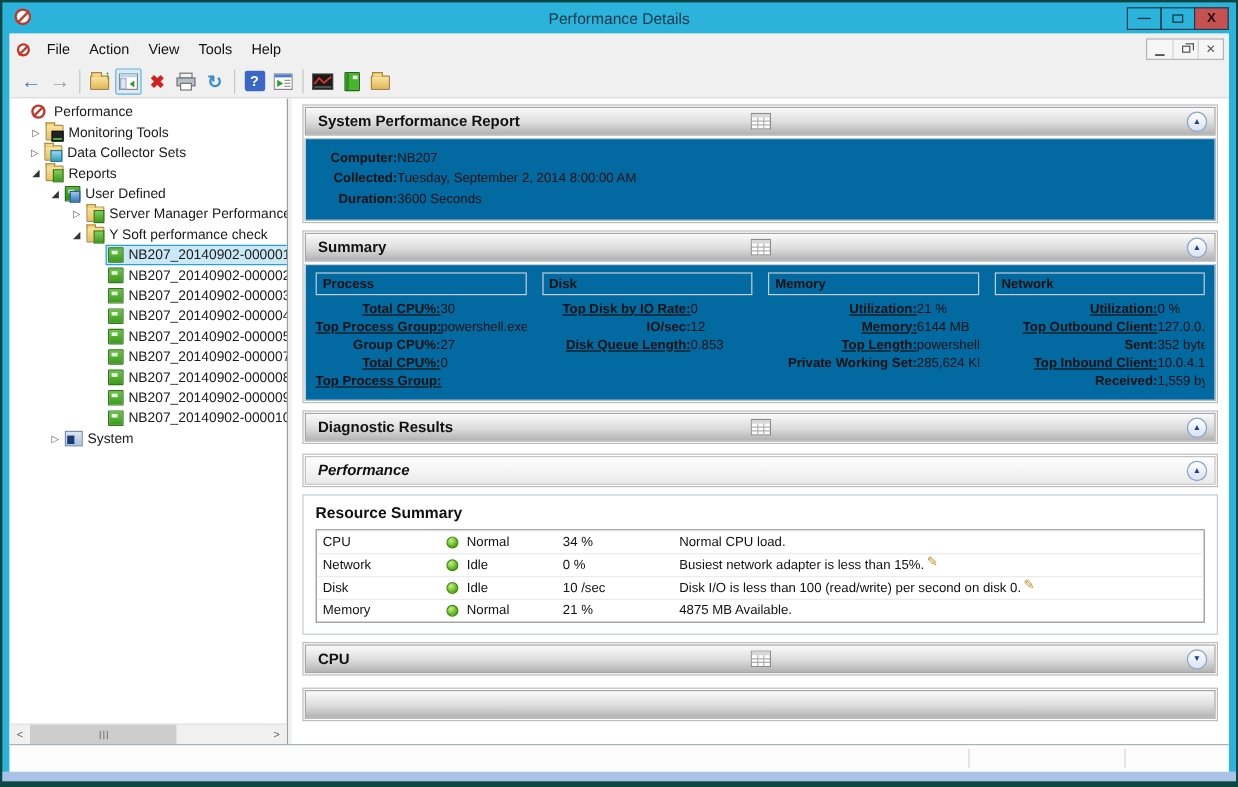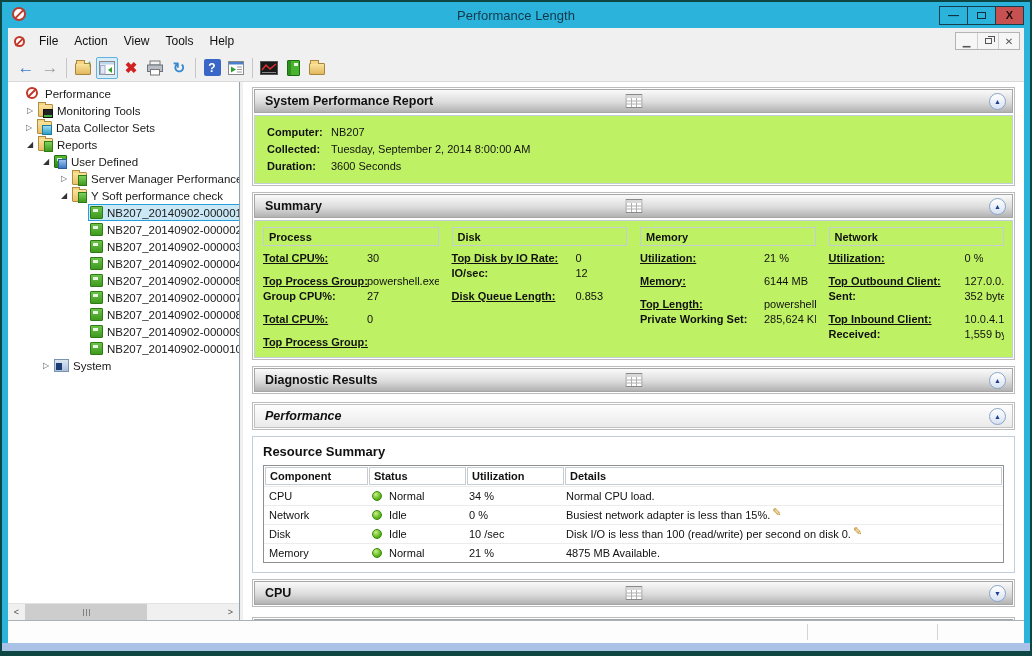--- a/index.html
+++ b/index.html
@@ -81,34 +81,34 @@
 
   .content { flex:1; background:#fff; margin-left:3px; padding:5px 9px 0 9px; overflow:hidden; }
 
   .section { border:1px solid #bcbcbc; background:#fff; padding:1px; margin-bottom:6px; }
   .sec-header { height:24px; display:flex; align-items:center; position:relative; background:linear-gradient(#fafafa, #dcdcdc 55%, #b2b2b2); border:1px solid #a6a6a6; }
   .sec-header.sub { background:linear-gradient(#fefefe, #eaeaea); border:1px solid #c2c2c2; }
   .sec-title { font-size:12.5px; font-weight:bold; color:#111; padding-left:10px; }
   .sec-title.italic { font-style:italic; }
   .grid-icon { position:absolute; left:50%; transform:translateX(-50%); top:4px; }
   .collapse-btn { position:absolute; right:6px; top:3px; width:17px; height:17px; border-radius:50%; border:1px solid #8aa4c8; background:linear-gradient(#ffffff,#d8e2f2); display:flex; align-items:center; justify-content:center; font-size:7px; color:#1c3f94; }
-  .sec-content { border:1px solid #c3cedb; margin-top:2px; background:#bef264; }
+  .sec-content { border:1px solid #c3cedb; margin-top:2px; background:#0369a1;text-align:right; }
 
   
   .spr-content { padding:7px 12px 9px 12px; }
   .fieldrow { display:flex; font-size:11px; height:17px; align-items:center; }
   .flabel { font-weight:bold; width:64px; color:#111; }
   .fvalue { color:#111; }
 
   
   .sum-content { padding:6px 8px 8px 8px; display:flex; gap:13px; }
   .sumgroup { flex:1; min-width:0; }
   .sum-head { border:1px solid #c6ccd4; height:19px; display:flex; align-items:center; padding-left:5px; font-size:11px; font-weight:bold; color:#111; margin-bottom:4px; }
   .srow { display:flex; font-size:11px; height:15px; align-items:center; white-space:nowrap; }
-  .srow.gap { margin-top:8px; }
+  .srow.gap { margin-top:0; }
   .slabel { font-weight:bold; color:#111; flex:none; }
   .u .slabel { text-decoration:underline; }
   .g0 .slabel { width:104px; } .g1 .slabel { width:124px; } .g2 .slabel { width:124px; } .g3 .slabel { width:136px; }
   .sval { color:#111; overflow:hidden; }
 
   
   .ro-box { border:1px solid #c3cedb; background:#fff; padding:7px 10px 9px 10px; margin-bottom:6px; }
   .ro-title { font-size:13px; font-weight:bold; color:#111; margin-bottom:6px; }
   .ro-table { border:1px solid #909090; }
   .ro-hrow { display:flex; height:20px; }
@@ -125,21 +125,21 @@
   .sb-div.d1 { right:216px; } .sb-div.d2 { right:86px; }
 </style>
 </head>
 <body>
 
 <div class="frame-outer">
 <div class="frame">
 
   <div class="titlebar">
     <span class="tb-appicon"><span class="nosym"></span></span>
-    <span class="titlebar-title">Performance Length</span>
+    <span class="titlebar-title">Performance Details</span>
     <span class="win-controls">
       <span class="win-btn">
             <span>—</span>
           </span>
       <span class="win-btn">
             <span class="maxglyph"></span>
           </span>
       <span class="win-btn close">
             <span>X</span>
           </span>
@@ -508,26 +508,20 @@
         <div class="section">
           <div class="sec-header sub">
             <span class="sec-title italic">Performance</span>
             <span class="collapse-btn">▲</span>
           </div>
         </div>
 
         <div class="ro-box">
           <div class="ro-title">Resource Summary</div>
           <div class="ro-table">
-            <div class="ro-hrow">
-              <span class="ro-hcell c-comp">Component</span>
-              <span class="ro-hcell c-stat">Status</span>
-              <span class="ro-hcell c-util">Utilization</span>
-              <span class="ro-hcell c-det" style="flex:1;margin-right:1px">Details</span>
-            </div>
             <div class="ro-row">
               <span class="ro-cell c-comp">CPU</span>
               <span class="ro-cell c-stat">
                     <span class="statusdot"></span>
                     <span>Normal</span>
                   </span>
               <span class="ro-cell c-util">34 %</span>
               <span class="ro-cell c-det">
                     <span>Normal CPU load.</span>
                   </span>

